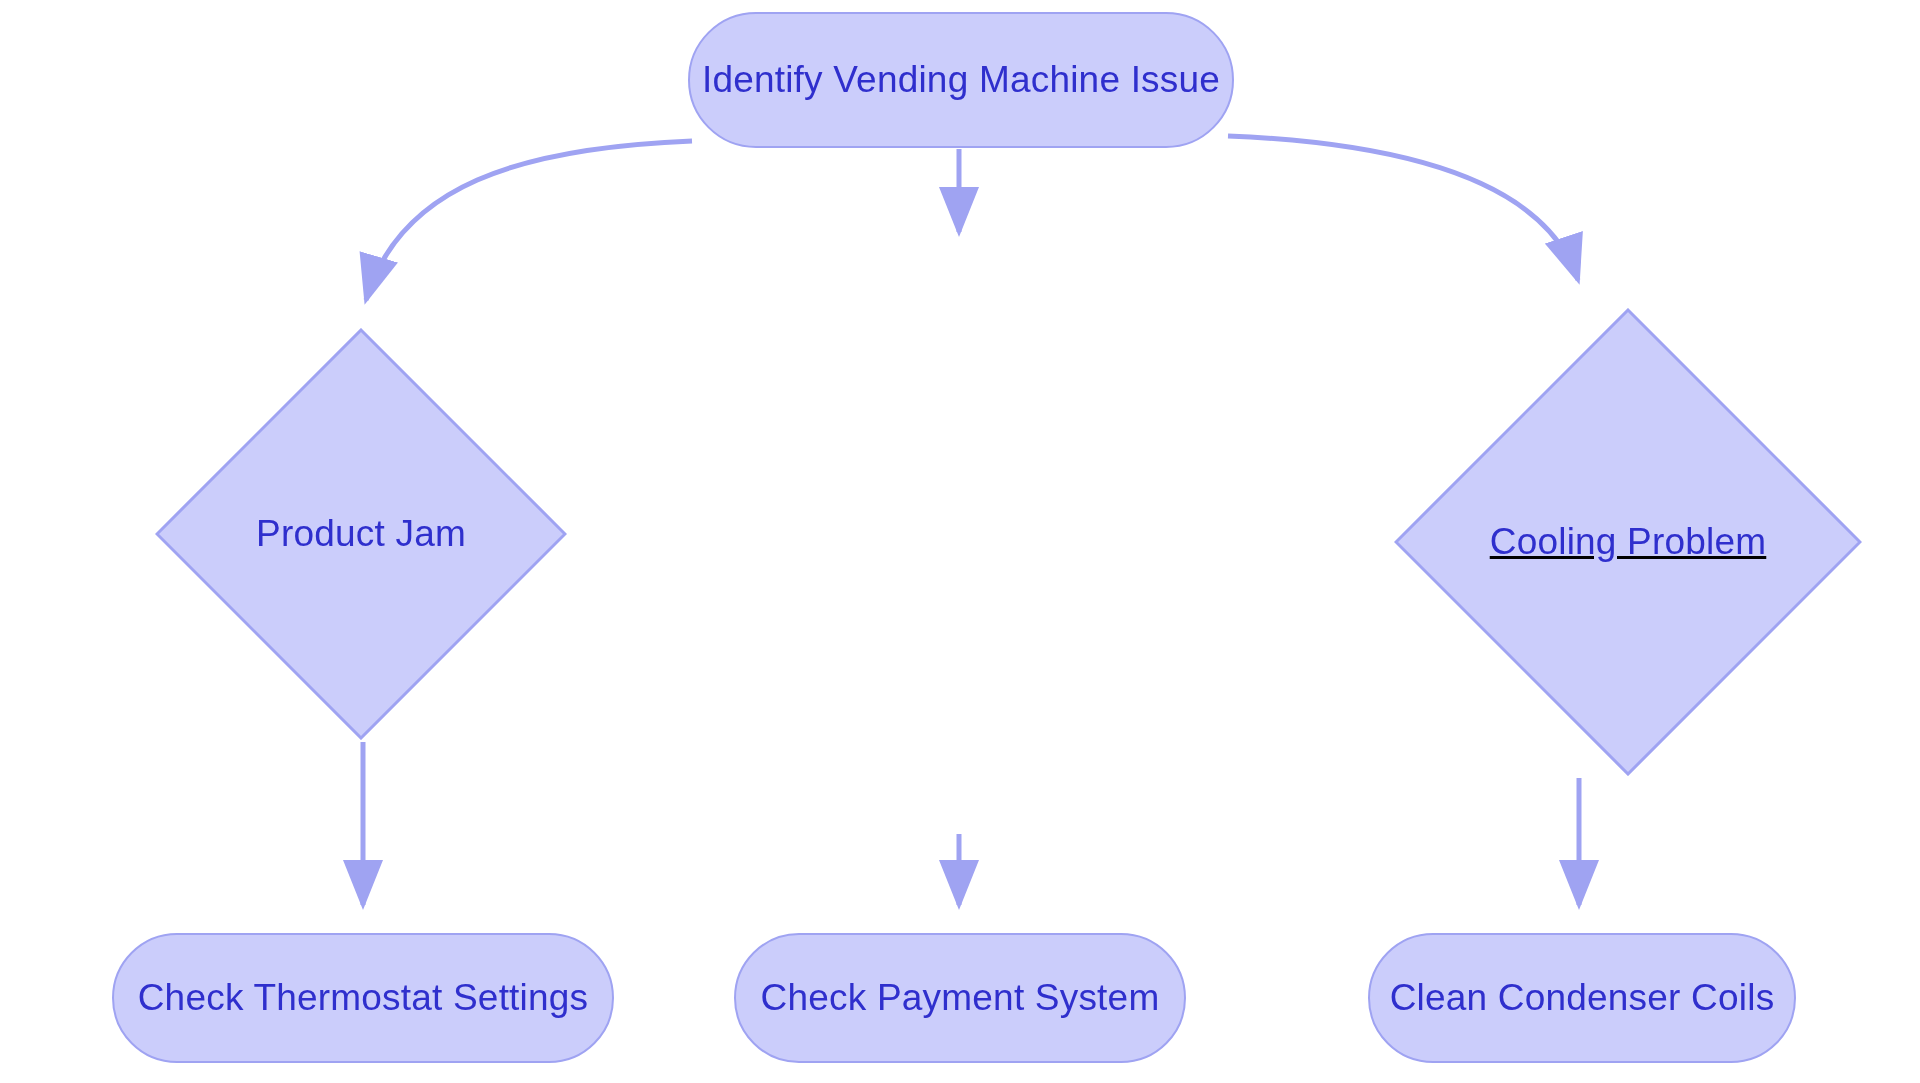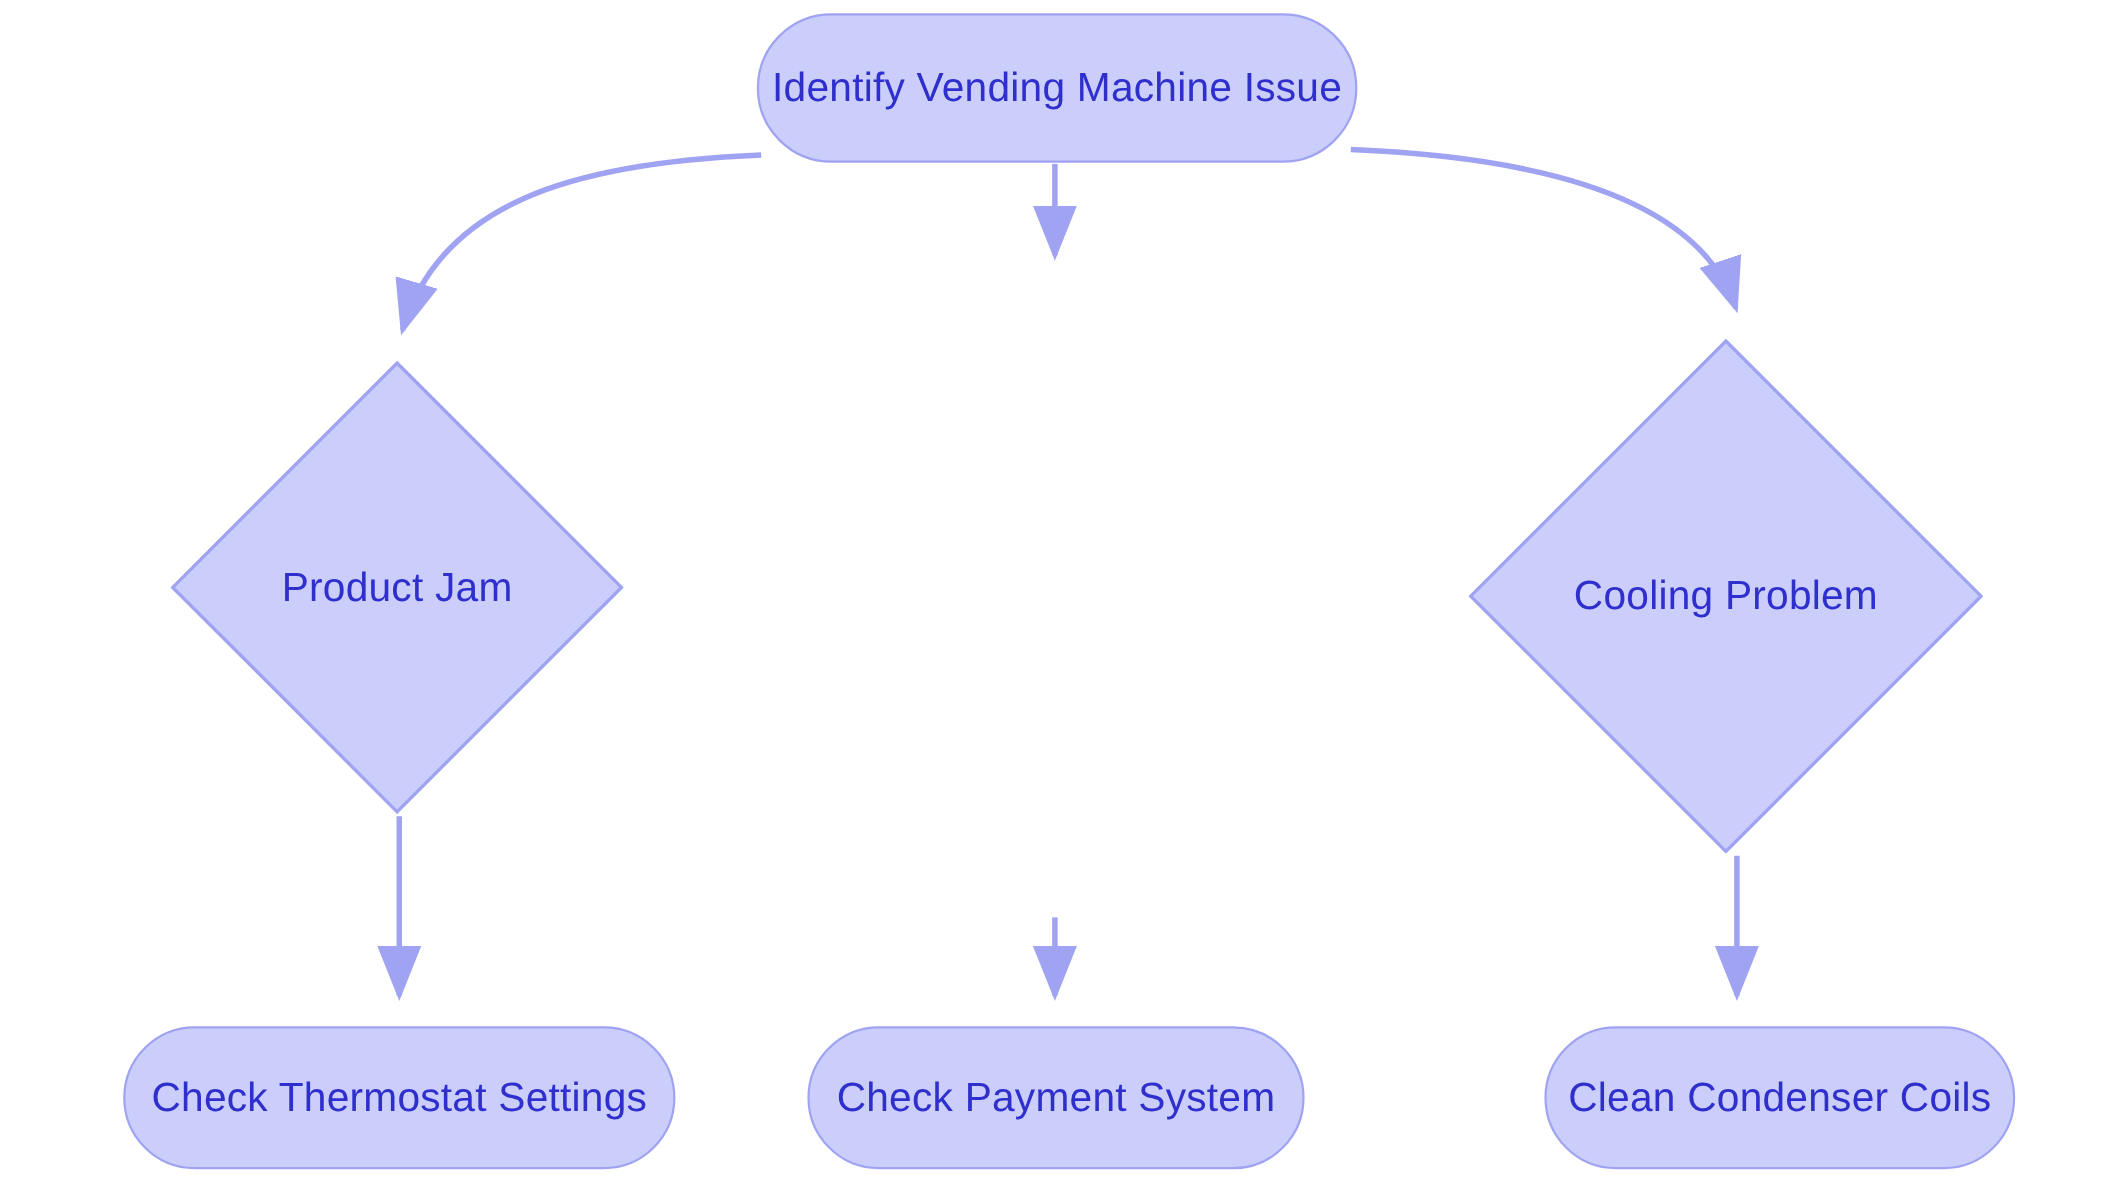--- a/index.html
+++ b/index.html
@@ -70,24 +70,24 @@
     width: 100%;
     display: flex;
     align-items: center;
     justify-content: center;
   }
 
   
   #node-root        { left: 688px;  top: 12px;   width: 546px; height: 136px; }
   #node-product-jam { left: 155px;  top: 328px;  width: 412px; height: 412px; }
   #node-payment     { left: 672px;  top: 258px;  width: 574px; height: 574px; }
-  #node-cooling     { left: 1335px; top: 308px;  width: 468px; height: 468px; }
+  #node-cooling     { left: 1394px; top: 308px;  width: 468px; height: 468px; text-decoration: underline; }
   #node-thermostat  { left: 112px;  top: 933px;  width: 502px; height: 130px; }
   #node-check-pay   { left: 734px;  top: 933px;  width: 452px; height: 130px; }
-  #node-coils       { left: 1404px; top: 933px;  width: 428px; height: 130px; }
+  #node-coils       { left: 1368px; top: 933px;  width: 428px; height: 130px; }
 </style>
 </head>
 <body>
 
 <div id="flow-root">
 
   <svg id="edge-layer" viewBox="0 0 1920 1083">
     <defs>
       <marker id="arrowhead" markerWidth="10" markerHeight="8" refX="9" refY="4" orient="auto" markerUnits="strokeWidth">
         <path d="M0,0 L10,4 L0,8 Z" fill="#9fa3f2"></path>

